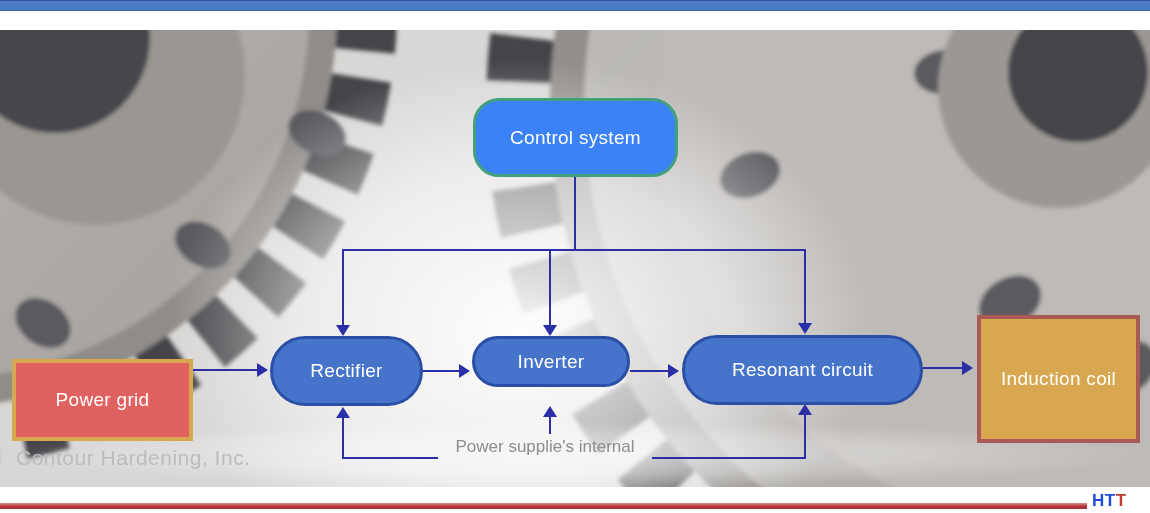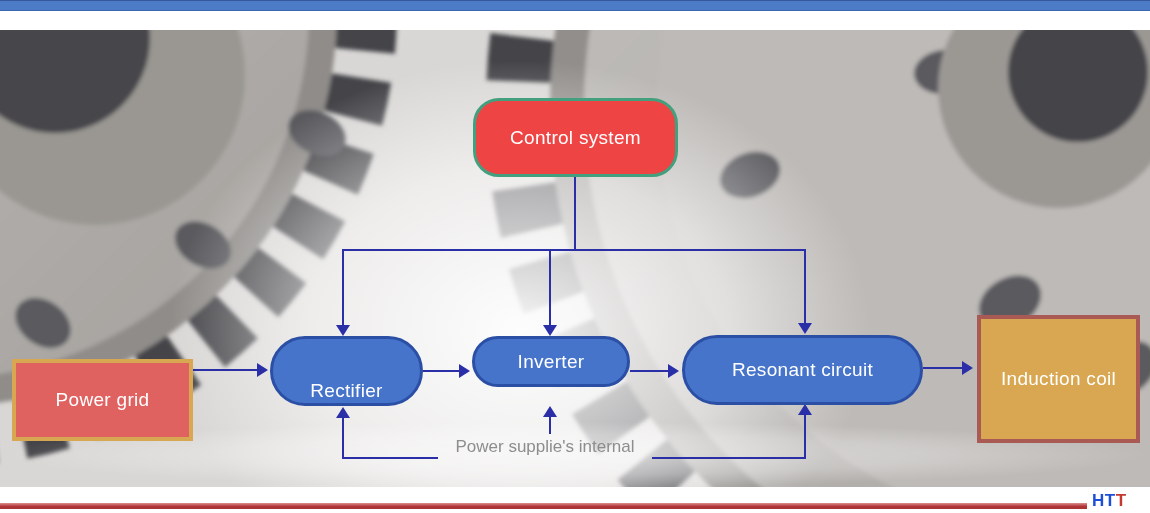--- a/index.html
+++ b/index.html
@@ -19,24 +19,24 @@
     box-sizing:border-box;
   }
   
   .photo{position:absolute;left:0;top:30px;width:1150px;height:457px;}
   
   .node{
     position:absolute;display:flex;align-items:center;justify-content:center;
     color:#ffffff;font-size:19px;text-align:center;line-height:1.25;
     box-sizing:border-box;letter-spacing:.3px;
   }
-  .node-control{left:473px;top:98px;width:205px;height:79px;background:#ef4444;border:3px solid #43a07f;border-radius:26px;}
+  .node-control{left:473px;top:98px;width:205px;height:79px;background:#3b82f6;border:3px solid #43a07f;border-radius:26px;}
   .node-powergrid{left:12px;top:330px;width:181px;height:82px;background:#e06260;border:4px solid #d8a751;margin-top:29px;}
   .node-pill{background:var(--blue-fill);border:3px solid var(--blue-border);border-radius:36px;}
-  .node-rectifier{left:270px;top:336px;width:153px;height:70px;align-items:flex-end;}
+  .node-rectifier{left:270px;top:336px;width:153px;height:70px;}
   .node-inverter{left:472px;top:336px;width:158px;height:51px;}
   .node-resonant{left:682px;top:335px;width:241px;height:70px;}
   .node-induction{left:977px;top:315px;width:163px;height:128px;background:#d9a751;border:4px solid #a95a55;padding:0 18px;}
   
   .al{position:absolute;background:var(--arrow);}
   .ah{position:absolute;width:0;height:0;}
   .ah-down{border-left:7px solid transparent;border-right:7px solid transparent;border-top:11px solid var(--arrow);}
   .ah-up{border-left:7px solid transparent;border-right:7px solid transparent;border-bottom:11px solid var(--arrow);}
   .ah-right{border-top:7px solid transparent;border-bottom:7px solid transparent;border-left:11px solid var(--arrow);}
   
@@ -153,19 +153,20 @@
     <span>Resonant circuit</span>
   </div>
   <div class="node node-induction">
     <span>Induction coil</span>
   </div>
 
   <div class="note">
     <div>Power supplie's internal</div>
   </div>
 
+  <div class="watermark">Contour Hardening, Inc.</div>
 
   <div class="footer-rule"></div>
   <div class="footer-logo">
     <span class="p1">HT</span><span class="p2">T</span>
   </div>
 
 </div>
 
 </body></html>

